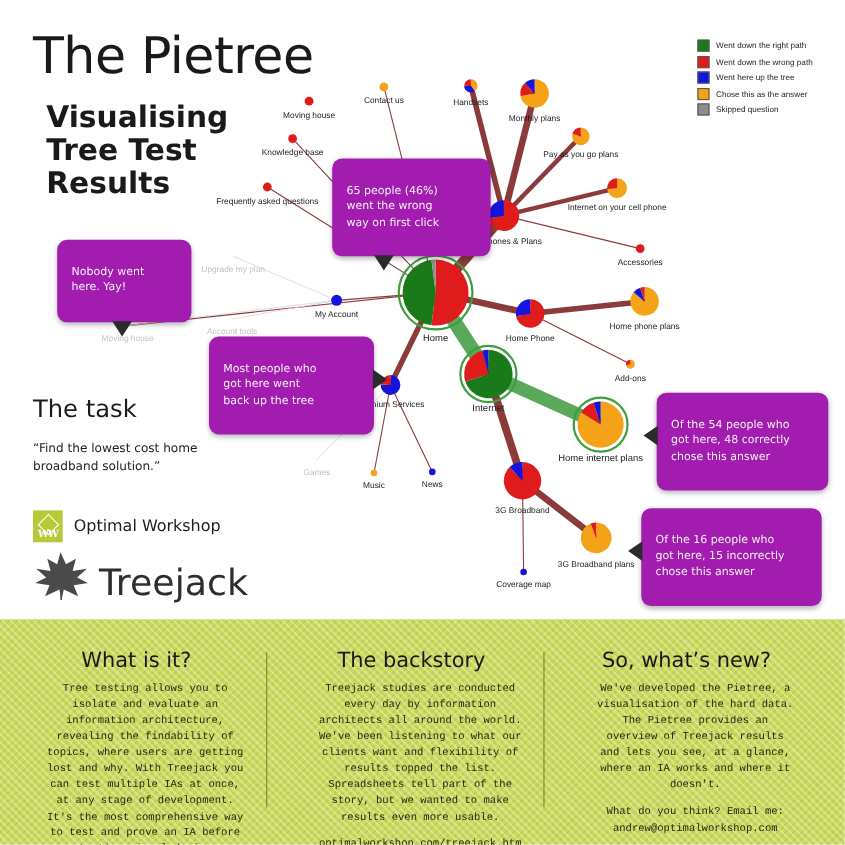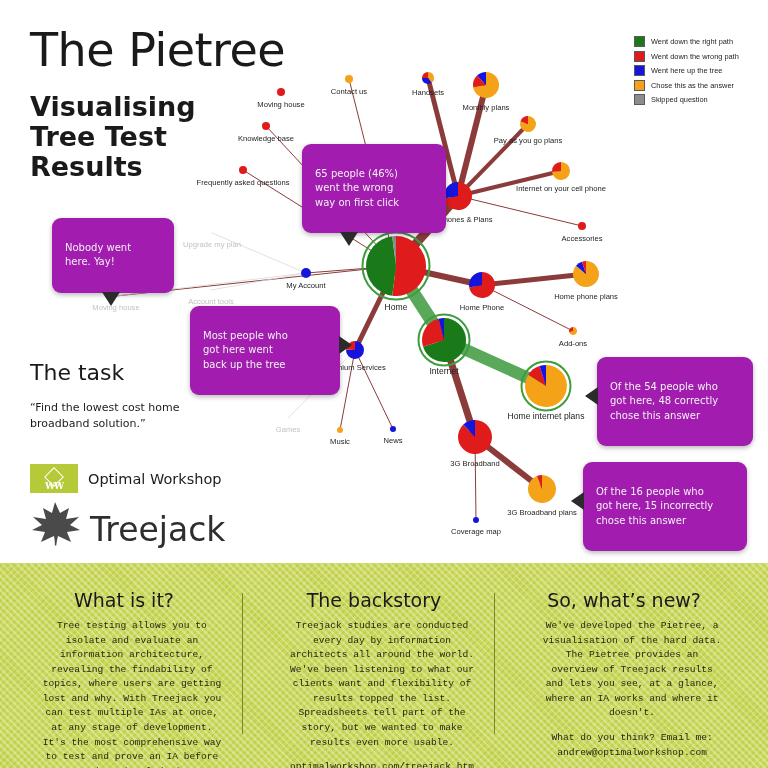--- a/index.html
+++ b/index.html
@@ -89,21 +89,21 @@
   }
   .task-text{
     position:absolute;left:30px;top:400px;width:190px;
     font-size:11px;line-height:1.42;color:#1d1d1d;
     font-family:"DejaVu Sans", sans-serif;
   }
 
   
   .ow-logo{position:absolute;left:30px;top:464px;display:flex;align-items:center;}
   .ow-mark{
-    width:48px;height:29px;background:#b5c939;
+    width:27px;height:29px;background:#b5c939;
     position:relative;flex:none;
   }
   .ow-mark .diamond{
     position:absolute;left:50%;top:6px;transform:translateX(-50%) rotate(45deg);
     width:12px;height:12px;border:1.6px solid #fff;
   }
   .ow-mark .ww{
     position:absolute;left:0;right:0;bottom:2px;text-align:center;
     color:#fff;font-size:9px;font-weight:700;letter-spacing:-1px;
     font-family:"DejaVu Serif", serif;
@@ -141,21 +141,21 @@
     font-family:Liberation Mono, monospace;
   }
   .top-rule{position:absolute;left:0;top:560px;width:768px;height:3px;background:#ffffff;}
 </style>
 </head>
 <body>
 
 <div id="page">
 
   <div class="main-title">The Pietree</div>
-  <div class="sub-title" style="white-space:pre-line;">Visualising
+  <div class="sub-title" style="white-space:pre-line;margin-left:12px;">Visualising
 Tree Test
 Results</div>
 
   <div class="legend" id="legend">
       <div class="legend-row">
         <span class="legend-swatch" style="background: rgb(26, 122, 26);"></span>
         <span class="legend-label">Went down the right path</span>
       </div>
       <div class="legend-row">
         <span class="legend-swatch" style="background: rgb(224, 27, 27);"></span>

